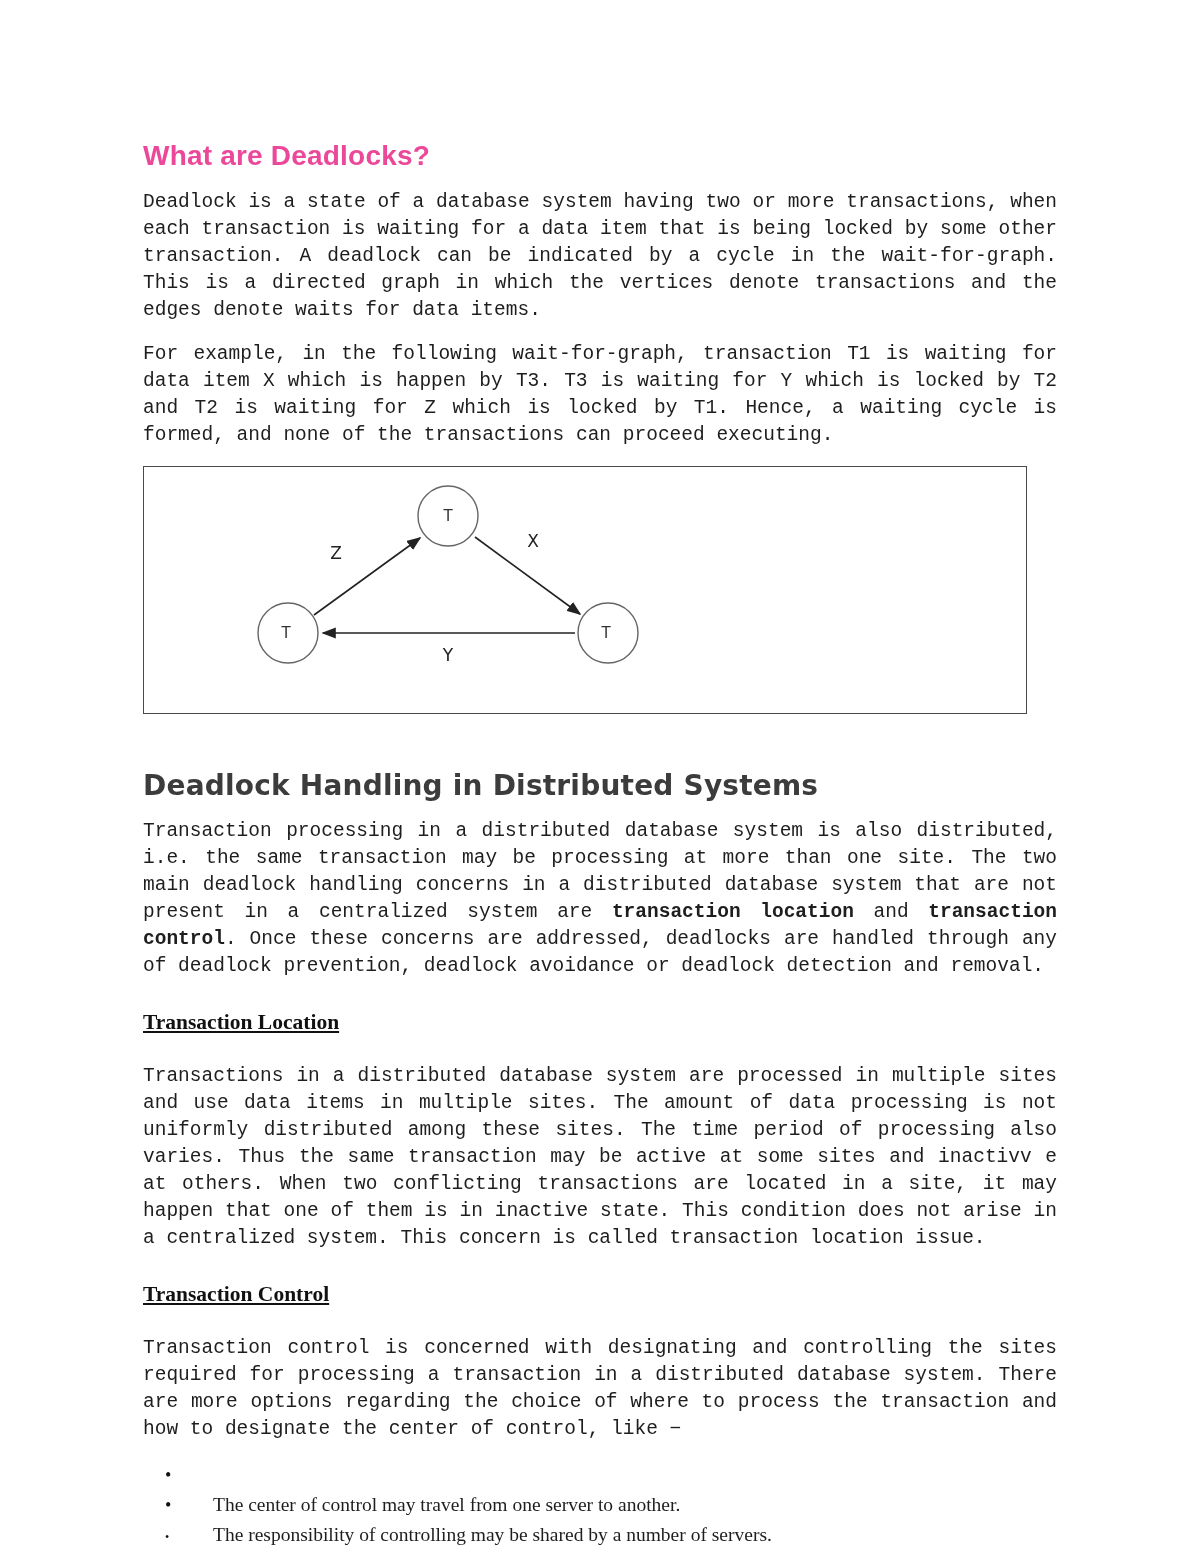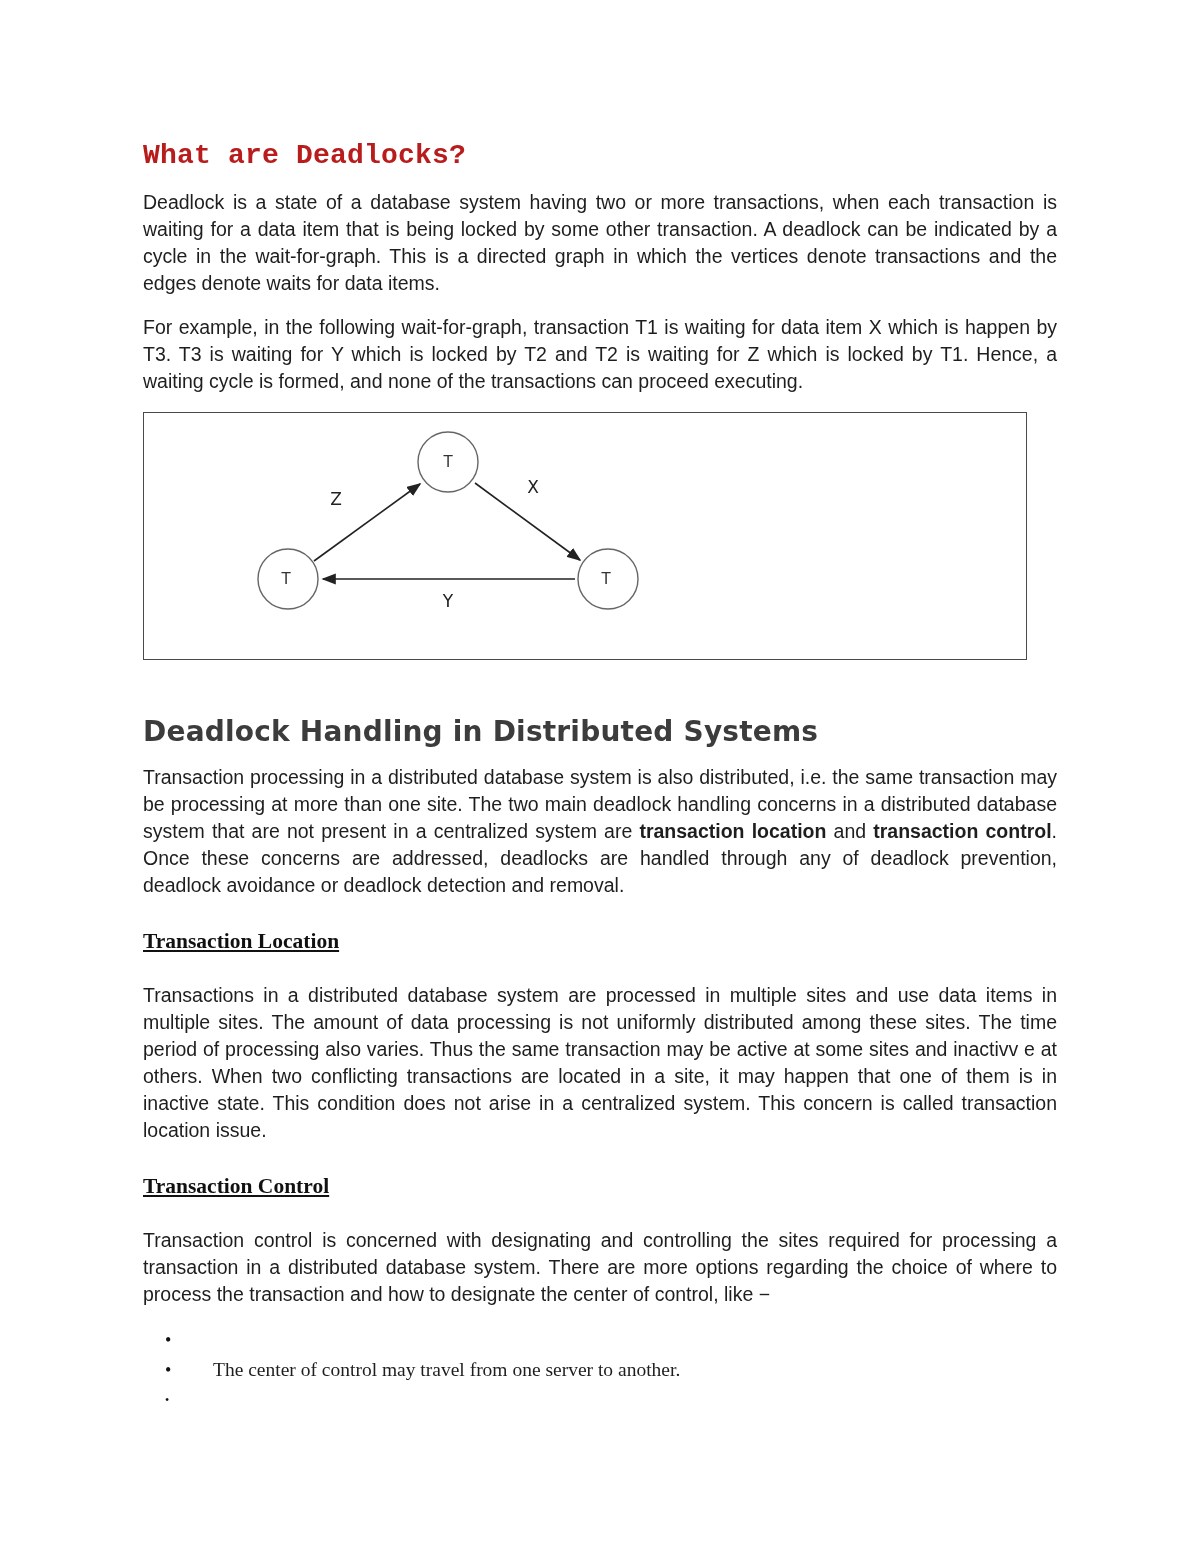--- a/index.html
+++ b/index.html
@@ -11,39 +11,39 @@
     position: relative;
   }
   .page {
     position: absolute;
     top: 0; left: 0;
     width: 1200px;
     height: 1553px;
     padding: 139px 143px 0 143px;
   }
   h1.doc-h1 {
-    font-family: Liberation Mono, monospace;
+    font-family: Liberation Sans, sans-serif;
     font-size: 28px;
     font-weight: bold;
-    color: #b91c1c;
+    color: #ec4899;
     margin: 0 0 16px 0;
     line-height: 34px;
     letter-spacing: 0.2px;
   }
   h1.doc-h2 {
     font-family: "DejaVu Sans", sans-serif;
     font-size: 28px;
     font-weight: bold;
     color: #3c3c3c;
     margin: 54px 0 14px 0;
     line-height: 36px;
     letter-spacing: 0.2px;
   }
   p.body-text {
-    font-family: Liberation Sans, sans-serif;
+    font-family: Liberation Mono, monospace;
     font-size: 19.5px;
     line-height: 27px;
     color: #1e1e1e;
     text-align: justify;
     margin: 0 0 17px 0;
   }
   p.body-text b { font-weight: bold; }
   h3.doc-h3 {
     font-family: "Liberation Serif", serif;
     font-size: 21.5px;
@@ -146,16 +146,17 @@
   <ul class="doc-list">
     <li>
       <span class="bullet">•</span>
     </li>
     <li>
       <span class="bullet">•</span>
       <span>The center of control may travel from one server to another.</span>
     </li>
     <li class="small">
       <span class="bullet">•</span>
+      <span>The responsibility of controlling may be shared by a number of servers.</span>
     </li>
   </ul>
 
 </div>
 
 </body></html>

